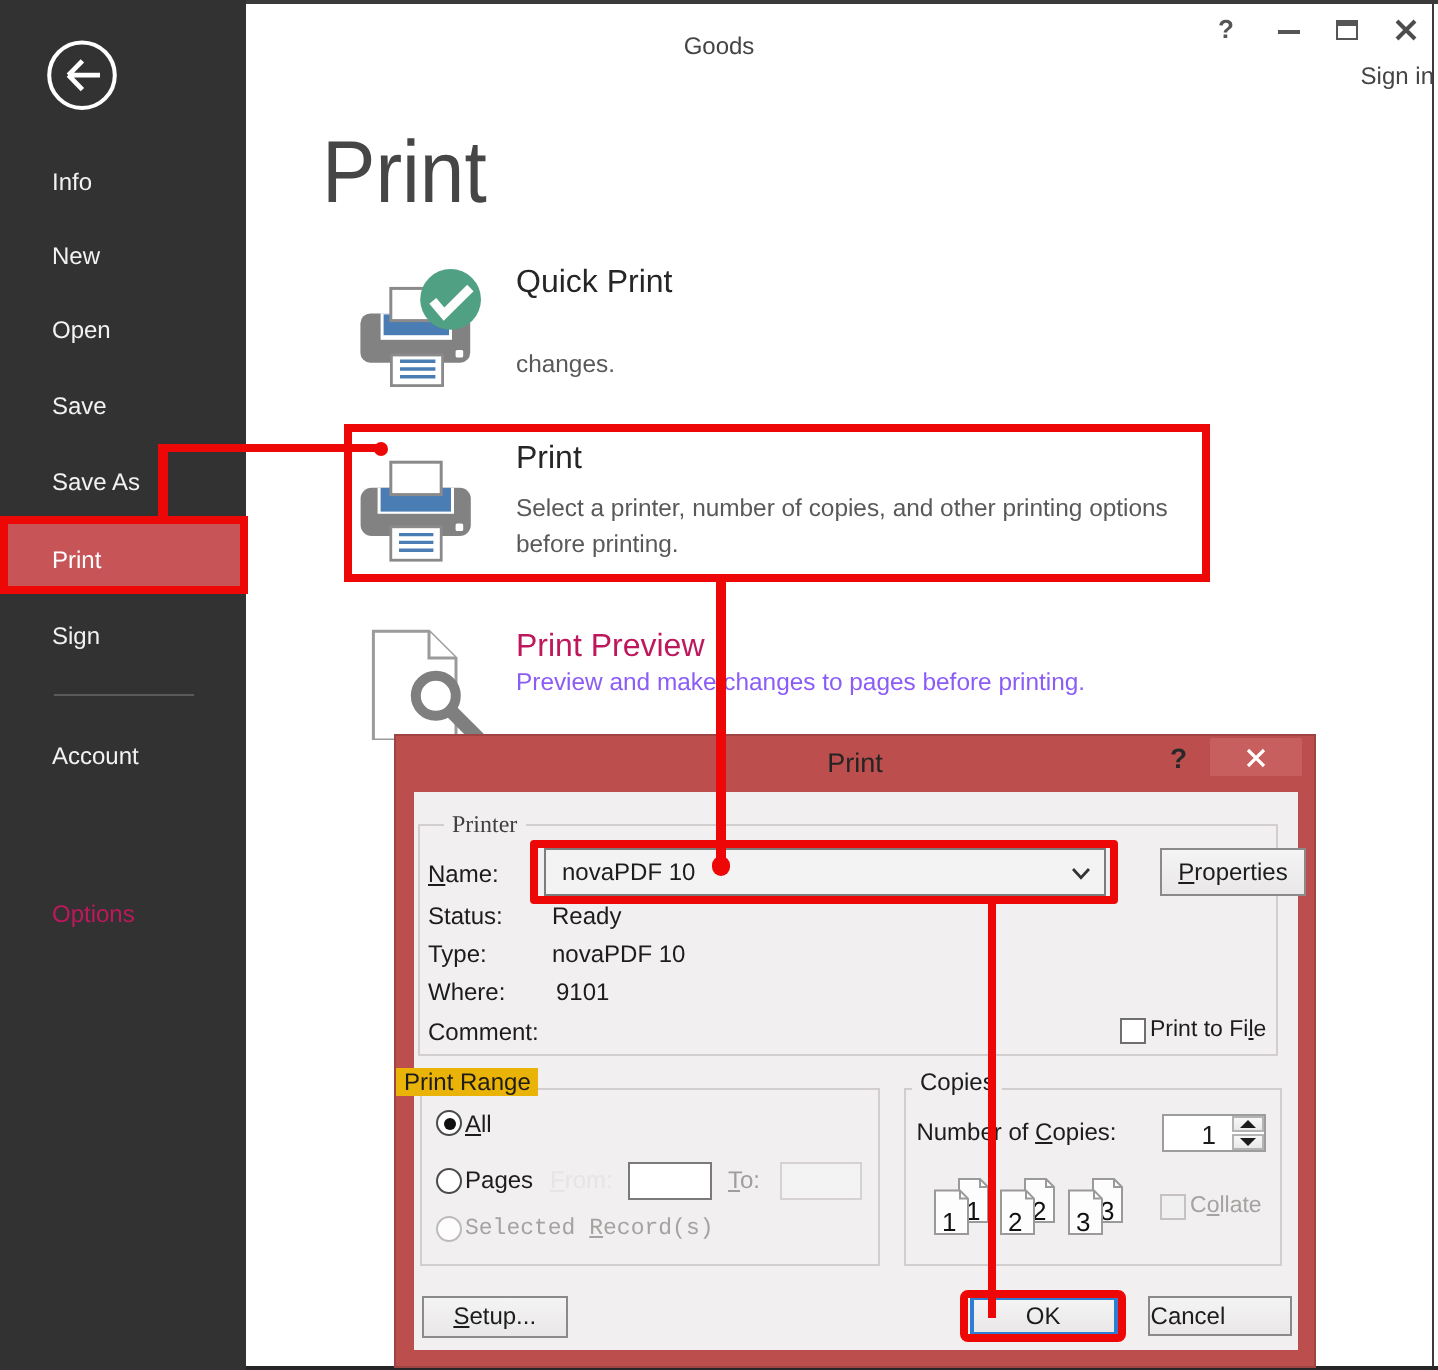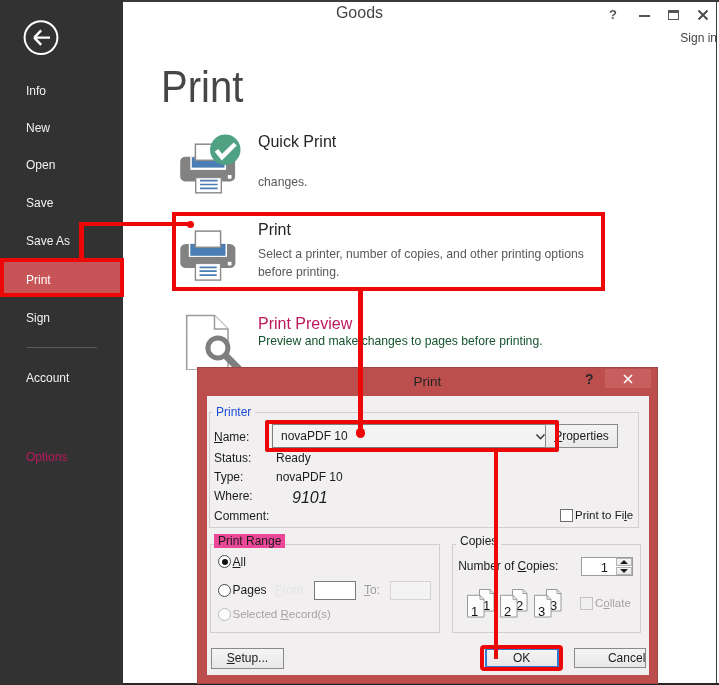--- a/index.html
+++ b/index.html
@@ -8,21 +8,21 @@
   .abs { position:absolute; }
   .txt { white-space:nowrap; }
 </style>
 </head>
 <body>
 <div id="app">
 
   <div class="abs" style="left:123px; top:0; width:596px; height:2px; background:#3a3a3a;"></div>
   <div class="abs" style="left:716px; top:0; width:1px; height:685px; background:#3a3a3a;"></div>
   <div class="abs" style="left:0; top:683px; width:719px; height:2px; background:#262626;"></div>
-  <div class="abs txt" style="left:0; top:4px; width:719px; text-align:center; font-size:16px; color:#444;">Goods</div>
+  <div class="abs txt" style="left:0; top:16px; width:719px; text-align:center; font-size:12px; color:#444;">Goods</div>
   <div class="abs txt" style="left:609px; top:7px; font-size:13px; font-weight:bold; color:#555;">?</div>
   <div class="abs" style="left:639px; top:15px; width:11px; height:2px; background:#555;"></div>
   <div class="abs" style="left:668px; top:10px; width:11px; height:10px; border:1px solid #555; border-top:3px solid #555;"></div>
   <svg class="abs" style="left:697px; top:9px;" width="12" height="12" viewBox="0 0 12 12">
       <path d="M1.5,1.5 L10.5,10.5 M10.5,1.5 L1.5,10.5" stroke="#4d4d4d" stroke-width="2"></path>
     </svg>
   <div class="abs txt" style="left:0; top:31px; width:717px; text-align:right; font-size:12px; color:#444;">Sign in</div>
 
   <div class="abs" style="left:0; top:0; width:123px; height:685px; background:#323232;"></div>
   <svg class="abs" style="left:23px; top:19.5px;" width="37" height="36" viewBox="0 0 37 36">
@@ -70,70 +70,70 @@
   <div class="abs txt" style="left:258px; top:246.5px; font-size:12.2px; color:#595959;">Select a printer, number of copies, and other printing options</div>
   <div class="abs txt" style="left:258px; top:265px; font-size:12.2px; color:#595959;">before printing.</div>
 
   <svg class="abs" style="left:185px; top:314px;" width="60" height="56" viewBox="0 0 60 56">
     <path d="M1.7,1.6 H29.5 L43,15 V56 H1.7 Z" fill="#fff" stroke="#9b9b9b" stroke-width="1.5"></path>
     <path d="M29.5,1.6 V15 H43" fill="#fff" stroke="#9b9b9b" stroke-width="1.5"></path>
     <circle cx="32.9" cy="33.9" r="10" fill="none" stroke="#7f7f7f" stroke-width="5"></circle>
     <path d="M40.2,41.2 L55,56" stroke="#7f7f7f" stroke-width="7"></path>
   </svg>
   <div class="abs txt" style="left:258px; top:315px; font-size:16px; color:#be185d;">Print Preview</div>
-  <div class="abs txt" style="left:258px; top:334px; font-size:12.2px; color:#14532d;">Preview and make changes to pages before printing.</div>
+  <div class="abs txt" style="left:258px; top:334px; font-size:12.2px; color:#8b5cf6;">Preview and make changes to pages before printing.</div>
 
   <div id="dlg" class="abs" style="left:198px; top:368px; width:459px; height:314.5px; background:#bc4f4e; box-shadow:0 0 0 1px #a04443;">
     <div class="abs txt" style="left:0; top:5.5px; width:459px; text-align:center; font-size:13.5px; color:#242424;">Print</div>
     <div class="abs txt" style="left:387px; top:2.5px; font-size:14px; font-weight:bold; color:#282828;">?</div>
     <div class="abs" style="left:407px; top:1px; width:46px; height:18.5px; background:#c65f5e;">
       <svg class="abs" style="left:18px; top:4.5px;" width="10" height="10" viewBox="0 0 10 10">
           <path d="M1,1 L9,9 M9,1 L1,9" stroke="#fff" stroke-width="1.6"></path>
         </svg>
     </div>
     <div class="abs" style="left:9px; top:27.5px; width:441.5px; height:279px; background:#f1efef;"></div>
 
     <div class="abs" style="left:11px; top:43.8px; width:430px; height:116px; border:1px solid #d2cecd;"></div>
-    <div class="abs txt" style="left:14px; top:37px; font-size:12px; color:#1d4ed8; background:#f1efef; padding:0 4px;">Printer</div>
+    <div class="abs txt" style="left:24px; top:37px; font-size:12px; color:#404040; background:#f1efef; padding:0 4px;font-family:Liberation Serif, serif;">Printer</div>
 
     <div class="abs txt" style="left:16px; top:61.5px; font-size:12px; color:#1c1c1c;"><u>N</u>ame:</div>
     <div class="abs" style="left:74px; top:56px; width:281px; height:24px; background:#f4f3f3; border:1px solid #7c7c7c;">
       <div class="abs txt" style="left:8px; top:4px; font-size:12px; color:#1c1c1c;">novaPDF 10</div>
       <svg class="abs" style="left:263px; top:9px;" width="9" height="6" viewBox="0 0 9 6">
           <path d="M0.5,0.5 L4.5,4.8 L8.5,0.5" fill="none" stroke="#333" stroke-width="1.4"></path>
         </svg>
     </div>
-    <div class="abs" style="left:347px; top:56px; width:73px; height:24px; background:linear-gradient(#f5f4f4,#e9e7e7); border:1px solid #8a8a8a; text-align:center; font-size:12px; color:#1c1c1c; line-height:22px;"><u>P</u>roperties</div>
+    <div class="abs" style="left:382px; top:56px; width:73px; height:24px; background:linear-gradient(#f5f4f4,#e9e7e7); border:1px solid #8a8a8a; text-align:center; font-size:12px; color:#1c1c1c; line-height:22px;"><u>P</u>roperties</div>
 
     <div class="abs txt" style="left:16px; top:83px;  font-size:12px; color:#1c1c1c;">Status:</div>
     <div class="abs txt" style="left:78px; top:83px;  font-size:12px; color:#1c1c1c;">Ready</div>
     <div class="abs txt" style="left:16px; top:102px; font-size:12px; color:#1c1c1c;">Type:</div>
     <div class="abs txt" style="left:78px; top:102px; font-size:12px; color:#1c1c1c;">novaPDF 10</div>
     <div class="abs txt" style="left:16px; top:121px; font-size:12px; color:#1c1c1c;">Where:</div>
-    <div class="abs txt" style="left:94px; top:121px; font-size:16px; color:#1c1c1c;font-style:italic;">9101</div>
+    <div class="abs txt" style="left:80px; top:121px; font-size:12px; color:#1c1c1c;">9101</div>
     <div class="abs txt" style="left:16px; top:140.5px; font-size:12px; color:#1c1c1c;">Comment:</div>
     <div class="abs" style="left:362px; top:141px; width:13px; height:13px; background:#fff; border:1px solid #6f6f6f;"></div>
     <div class="abs txt" style="left:377px; top:141px; font-size:11.5px; color:#1c1c1c;">Print to Fi<u>l</u>e</div>
 
     <div class="abs" style="left:11.8px; top:176.3px; width:230.4px; height:88.9px; border:1px solid #d2cecd;"></div>
-    <div class="abs txt" style="left:16px; top:166px; font-size:12px; color:#1c1c1c; background:#ec4899; padding:0 4px;">Print Range</div>
+    <div class="abs txt" style="left:0; top:166px; font-size:12px; color:#1c1c1c; background:#eab308; padding:0 4px;">Print Range</div>
 
     <div class="abs" style="left:20px; top:187.2px; width:13px; height:13px; border-radius:50%; background:#fff; border:1px solid #4a4a4a;"></div>
     <div class="abs" style="left:23.5px; top:190.7px; width:6px; height:6px; border-radius:50%; background:#111;"></div>
     <div class="abs txt" style="left:34.5px; top:186.7px; font-size:12px; color:#1c1c1c;"><u>A</u>ll</div>
 
     <div class="abs" style="left:20px; top:215.5px; width:13px; height:13px; border-radius:50%; background:#fff; border:1px solid #4a4a4a;"></div>
     <div class="abs txt" style="left:34.5px; top:215px; font-size:12px; color:#1c1c1c;">Pa<u>g</u>es</div>
     <div class="abs txt" style="left:77px; top:215px; font-size:12px; color:#e5e5e5;"><u>F</u>rom:</div>
     <div class="abs" style="left:116px; top:213.4px; width:41.6px; height:18.4px; background:#fff; border:1px solid #7a7a7a;"></div>
     <div class="abs txt" style="left:166px; top:215px; font-size:12px; color:#9e9e9e;"><u>T</u>o:</div>
     <div class="abs" style="left:191.6px; top:213.4px; width:41.7px; height:18.6px; background:#f4f3f3; border:1px solid #d5d2d1;"></div>
 
     <div class="abs" style="left:20px; top:240px; width:13px; height:13px; border-radius:50%; background:#fdfdfd; border:1px solid #bdbaba;"></div>
-    <div class="abs txt" style="left:34.5px; top:240px; font-size:11.5px; color:#a5a2a2;">Selected <u>R</u>ecord(s)</div>
+    <div class="abs txt" style="left:34.5px; top:240px; font-size:11.5px; color:#a5a2a2;font-family:Liberation Mono, monospace;">Selected <u>R</u>ecord(s)</div>
 
     <div class="abs" style="left:254.3px; top:176.3px; width:189px; height:88.9px; border:1px solid #d2cecd;"></div>
     <div class="abs txt" style="left:258px; top:166px; font-size:12px; color:#1c1c1c; background:#f1efef; padding:0 4px;">Copies</div>
 
     <div class="abs txt" style="left:260.2px; top:191px; font-size:12px; color:#1c1c1c;">Number of <u>C</u>opies:</div>
     <div class="abs" style="left:383px; top:188.6px; width:52px; height:19.5px; background:#fff; border:1px solid #9d9d9d;">
       <div class="abs txt" style="right:24px; top:2.5px; font-size:13px; color:#1c1c1c;">1</div>
       <div class="abs" style="left:33.5px; top:0.5px; width:16px; height:8.3px; border:1px solid #b3b3b3; background:linear-gradient(#f7f7f7,#e9e9e9);">
         <div class="abs" style="left:3px; top:1.3px; width:0; height:0; border-left:4px solid transparent; border-right:4px solid transparent; border-bottom:4.5px solid #1a1a1a;"></div>
       </div>
@@ -165,21 +165,21 @@
       <path d="M0.5,6.3 h12.5 l4,4 V28 H0.5 Z" fill="#fdfdfd" stroke="#9a9a9a"></path>
       <path d="M13,6.3 V10.3 H17" fill="none" stroke="#9a9a9a"></path>
       <text x="4" y="26.6" font-size="13" fill="#111">3</text>
     </svg>
 
     <div class="abs" style="left:382px; top:228.6px; width:13px; height:13px; background:#f1f0f0; border:1px solid #c5c2c1;"></div>
     <div class="abs txt" style="left:397px; top:228.5px; font-size:11.5px; color:#a5a2a2;">C<u>o</u>llate</div>
 
     <div class="abs" style="left:13.2px; top:280px; width:72.4px; height:21.3px; background:linear-gradient(#f5f4f4,#e9e7e7); border:1px solid #8a8a8a; text-align:center; font-size:12px; color:#1c1c1c; line-height:19px;"><u>S</u>etup...</div>
     <div class="abs" style="left:286.5px; top:279.6px; width:74.2px; height:20px; background:linear-gradient(#f5f4f4,#e9e7e7); border:2px solid #2f7dd3; text-align:center; font-size:12px; color:#1c1c1c; line-height:16px;">OK</div>
-    <div class="abs" style="left:376.3px; top:279.6px; width:72px; height:20px; background:linear-gradient(#f5f4f4,#e9e7e7); border:1px solid #8a8a8a; text-align:right; font-size:12px; color:#1c1c1c; line-height:18px;">Cancel</div>
+    <div class="abs" style="left:376.3px; top:279.6px; width:72px; height:20px; background:linear-gradient(#f5f4f4,#e9e7e7); border:1px solid #8a8a8a; text-align:left; font-size:12px; color:#1c1c1c; line-height:18px;">Cancel</div>
   </div>
 
   <div class="abs" style="left:0; top:258px; width:124px; height:39px; border:4px solid #ee0707; z-index:50;"></div>
   <div class="abs" style="left:172px; top:212px; width:433px; height:79px; border:4px solid #ee0707; z-index:50;"></div>
   <div class="abs" style="left:264.5px; top:419.5px; width:294px; height:32.5px; border:4px solid #ee0707; border-radius:2px; z-index:50;"></div>
   <div class="abs" style="left:479.9px; top:644.5px; width:83px; height:26.5px; border:4.5px solid #ee0707; border-radius:4px; z-index:50;"></div>
 
   <div class="abs" style="left:79.2px; top:222.2px; width:110.3px; height:3.9px; background:#ee0707; z-index:50;"></div>
   <div class="abs" style="left:79.2px; top:221.8px; width:4.4px; height:36.2px; background:#ee0707; z-index:50;"></div>
   <div class="abs" style="left:186.6px; top:220.5px; width:7.8px; height:7.8px; border-radius:50%; background:#ee0707; z-index:50;"></div>

